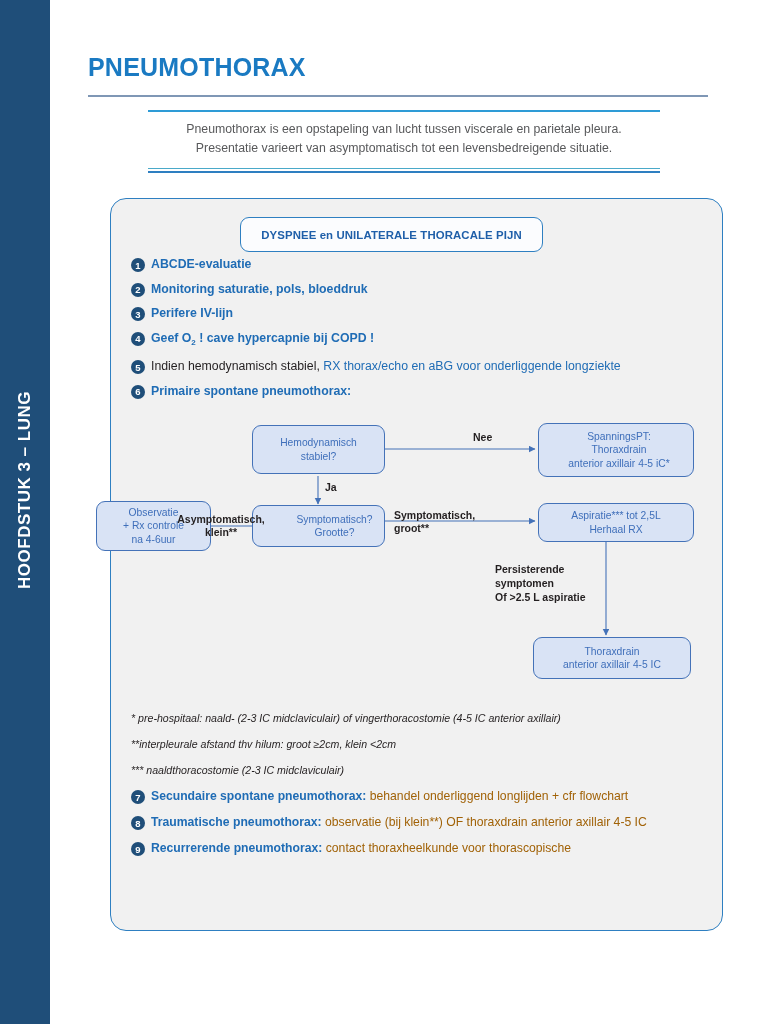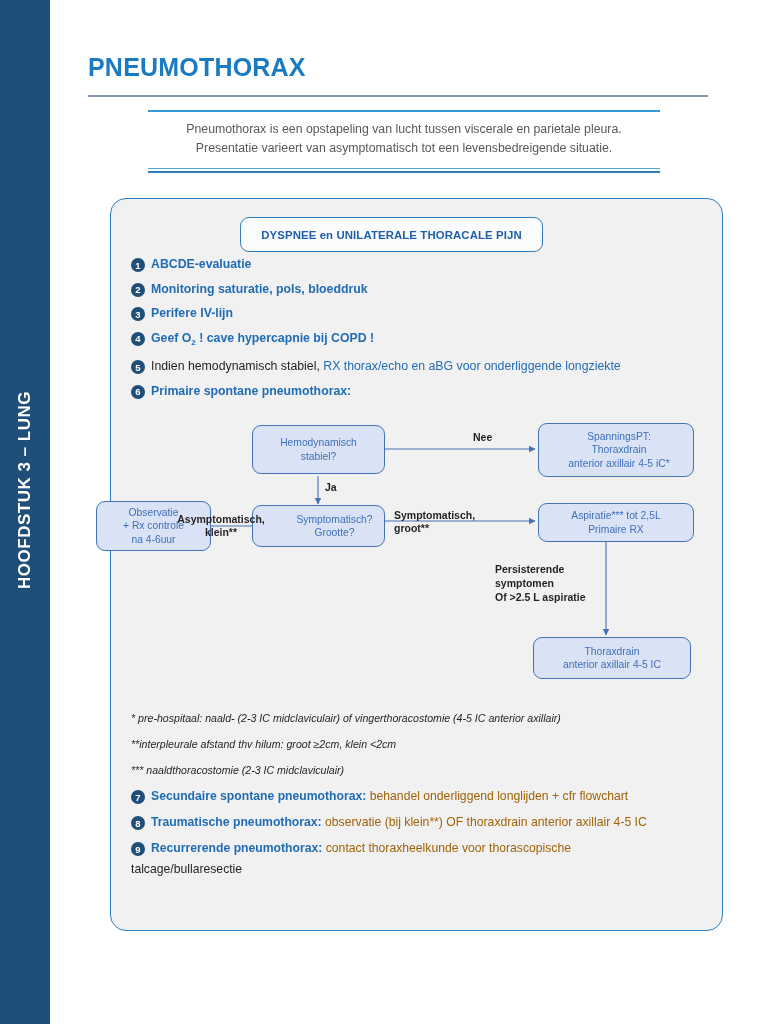--- a/index.html
+++ b/index.html
@@ -212,21 +212,21 @@
       <span>
         <span>Observatie</span><br>
         <span>+ Rx controle</span><br>
         <span>na 4-6uur</span>
       </span>
     </div>
 
     <div class="fbox" style="left:427px;top:94px;width:156px;height:39px;">
       <span>
         <span>Aspiratie*** tot 2,5L</span><br>
-        <span>Primaire RX</span>
+        <span>Herhaal RX</span>
       </span>
     </div>
 
     <div class="fbox" style="left:422px;top:228px;width:158px;height:42px;">
       <span>
         <span>Thoraxdrain</span><br>
         <span>anterior axillair 4-5 IC</span>
       </span>
     </div>
 
@@ -260,16 +260,15 @@
     <div class="tail-step">
       <div class="num">8</div>
       <div><span class="lead">Traumatische pneumothorax:</span><span class="rest"> observatie (bij klein**) OF thoraxdrain anterior axillair 4-5 IC</span></div>
     </div>
 
     <div class="tail-step" style="margin-bottom:6px;">
       <div class="num">9</div>
       <div><span class="lead">Recurrerende pneumothorax:</span><span class="rest"> contact thoraxheelkunde voor thorascopische</span></div>
     </div>
 
-    <div class="wrap-line">talcage/bullaresectie</div>
   </div>
 
 </div>
 
 </body></html>

